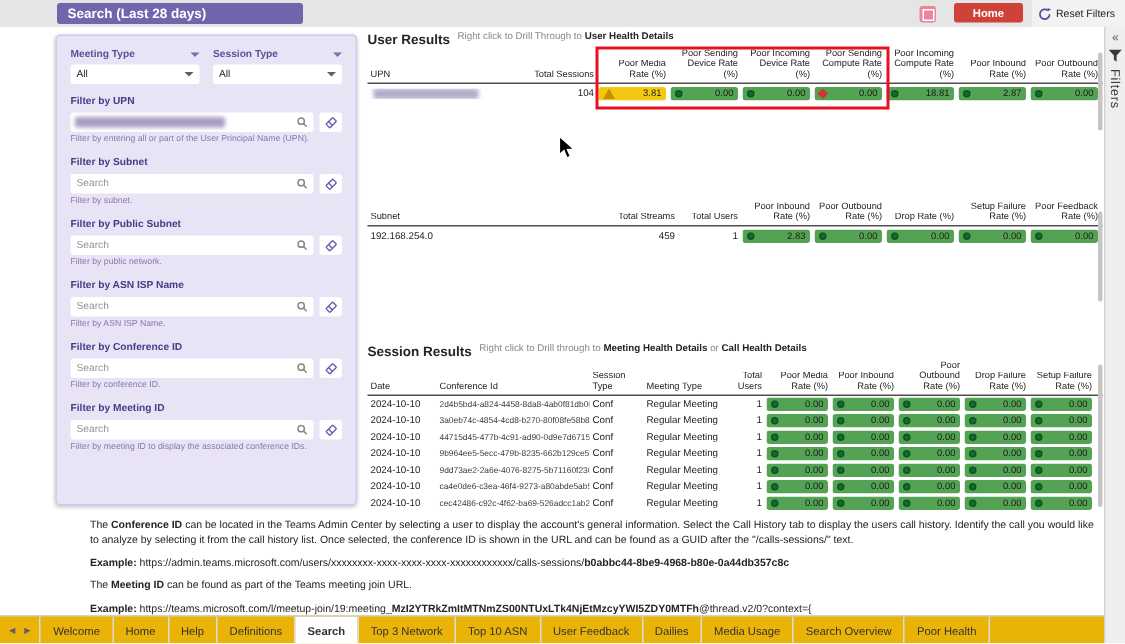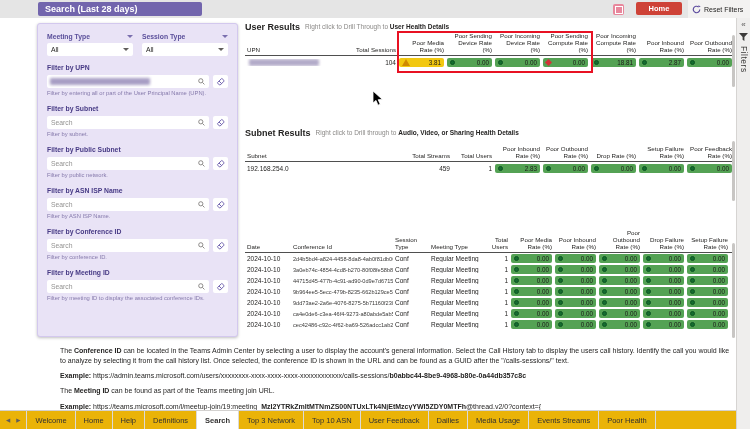--- a/index.html
+++ b/index.html
@@ -44,21 +44,21 @@
   .mag { flex:none; }
   .erase-btn { width:15px; height:13px; margin-left:4px; background:#fff; border:none; border-radius:2px;
     display:flex; align-items:center; justify-content:center; cursor:pointer; }
   .g-help { margin-top:2px; font-size:5.8px; color:#8579ab; line-height:1.2; }
   .redact { display:none; }
   .redact.show { display:block; position:absolute; left:3px; top:3px; width:62%; height:7px;
     background:#a79dc4; filter:blur(1.5px); border-radius:1px; }
 
   
   .results { position:absolute; left:245px; width:490px; }
-  .sec-head { height:11px; display:flex; align-items:center; }
+  .sec-head { height:11px; display:flex; align-items:flex-start; }
   .sec-title { font-size:9px; font-weight:bold; color:#252423; }
   .sec-hint { font-size:6.5px; color:#8a8886; margin-left:5px; }
   .sec-hint b { color:#252423; }
   .thead { display:flex; align-items:flex-end; min-height:24px; border-bottom:1px solid #4f4f4f; padding-bottom:1px; }
   .hc { font-size:6.2px; color:#252423; line-height:1.12; text-align:right; padding-right:3px; overflow:hidden; }
   .hc.left, .tc.left { text-align:left; padding-left:2px; }
   .trow { display:flex; align-items:center; height:13px; }
   .srow { height:11px; }
   .tc { font-size:6.5px; color:#252423; text-align:right; padding-right:3px; overflow:hidden; white-space:nowrap; }
   .conf-id { font-size:5.6px; color:#3b3a39; }
@@ -345,24 +345,20 @@
             <i class="icn ok"></i>
             <span class="rv">0.00</span>
           </span>
         </div>
     </div>
     <div class="red-annotation"></div>
     <div class="vscroll" style="top:14px; height:52px;"></div>
   </section>
 
   <section class="results" style="top:127px; height:88px;">
-    <div class="sec-head">
-      <span class="sec-title">Subnet Results</span>
-      <span class="sec-hint"><span>Right click to Drill through to </span><b>Audio, Video, or Sharing Health Details</b></span>
-    </div>
     <div class="thead">
       <div class="hc left b-sub">Subnet</div>
       <div class="hc b-str">Total Streams</div>
       <div class="hc b-usr">Total Users</div>
       <div class="hc b-rate">Poor Inbound Rate (%)</div>
       <div class="hc b-rate">Poor Outbound Rate (%)</div>
       <div class="hc b-rate">Drop Rate (%)</div>
       <div class="hc b-rate">Setup Failure Rate (%)</div>
       <div class="hc b-rate">Poor Feedback Rate (%)</div>
     </div>
@@ -398,20 +394,24 @@
           <span class="bar ok">
             <i class="icn ok"></i>
             <span class="rv">0.00</span>
           </span>
         </div>
     </div>
     <div class="vscroll" style="top:14px; height:60px;"></div>
   </section>
 
   <section class="results" style="top:229px; height:114px;">
+    <div class="sec-head">
+      <span class="sec-title">Session Results</span>
+      <span class="sec-hint"><span>Right click to Drill through to </span><b>Meeting Health Details</b><span> or </span><b>Call Health Details</b></span>
+    </div>
     <div class="thead">
       <div class="hc left s-date">Date</div>
       <div class="hc left s-conf">Conference Id</div>
       <div class="hc left s-stype">Session Type</div>
       <div class="hc left s-mtype">Meeting Type</div>
       <div class="hc s-users">Total Users</div>
       <div class="hc s-rate">Poor Media Rate (%)</div>
       <div class="hc s-rate">Poor Inbound Rate (%)</div>
       <div class="hc s-rate">Poor Outbound Rate (%)</div>
       <div class="hc s-rate">Drop Failure Rate (%)</div>
@@ -715,21 +715,21 @@
       <div class="tab">
         <span>User Feedback</span>
       </div>
       <div class="tab">
         <span>Dailies</span>
       </div>
       <div class="tab">
         <span>Media Usage</span>
       </div>
       <div class="tab">
-        <span>Events Streams</span>
+        <span>Search Overview</span>
       </div>
       <div class="tab">
         <span>Poor Health</span>
       </div>
   </nav>
 
   <svg class="cursor" width="12" height="17" viewBox="0 0 12 17">
     <path d="M1 1l0 12 3-2.6 2 4.8 2.2-1-2-4.5 4.2-0.3z" fill="#000" stroke="#fff" stroke-width="0.8"></path>
   </svg>
 

